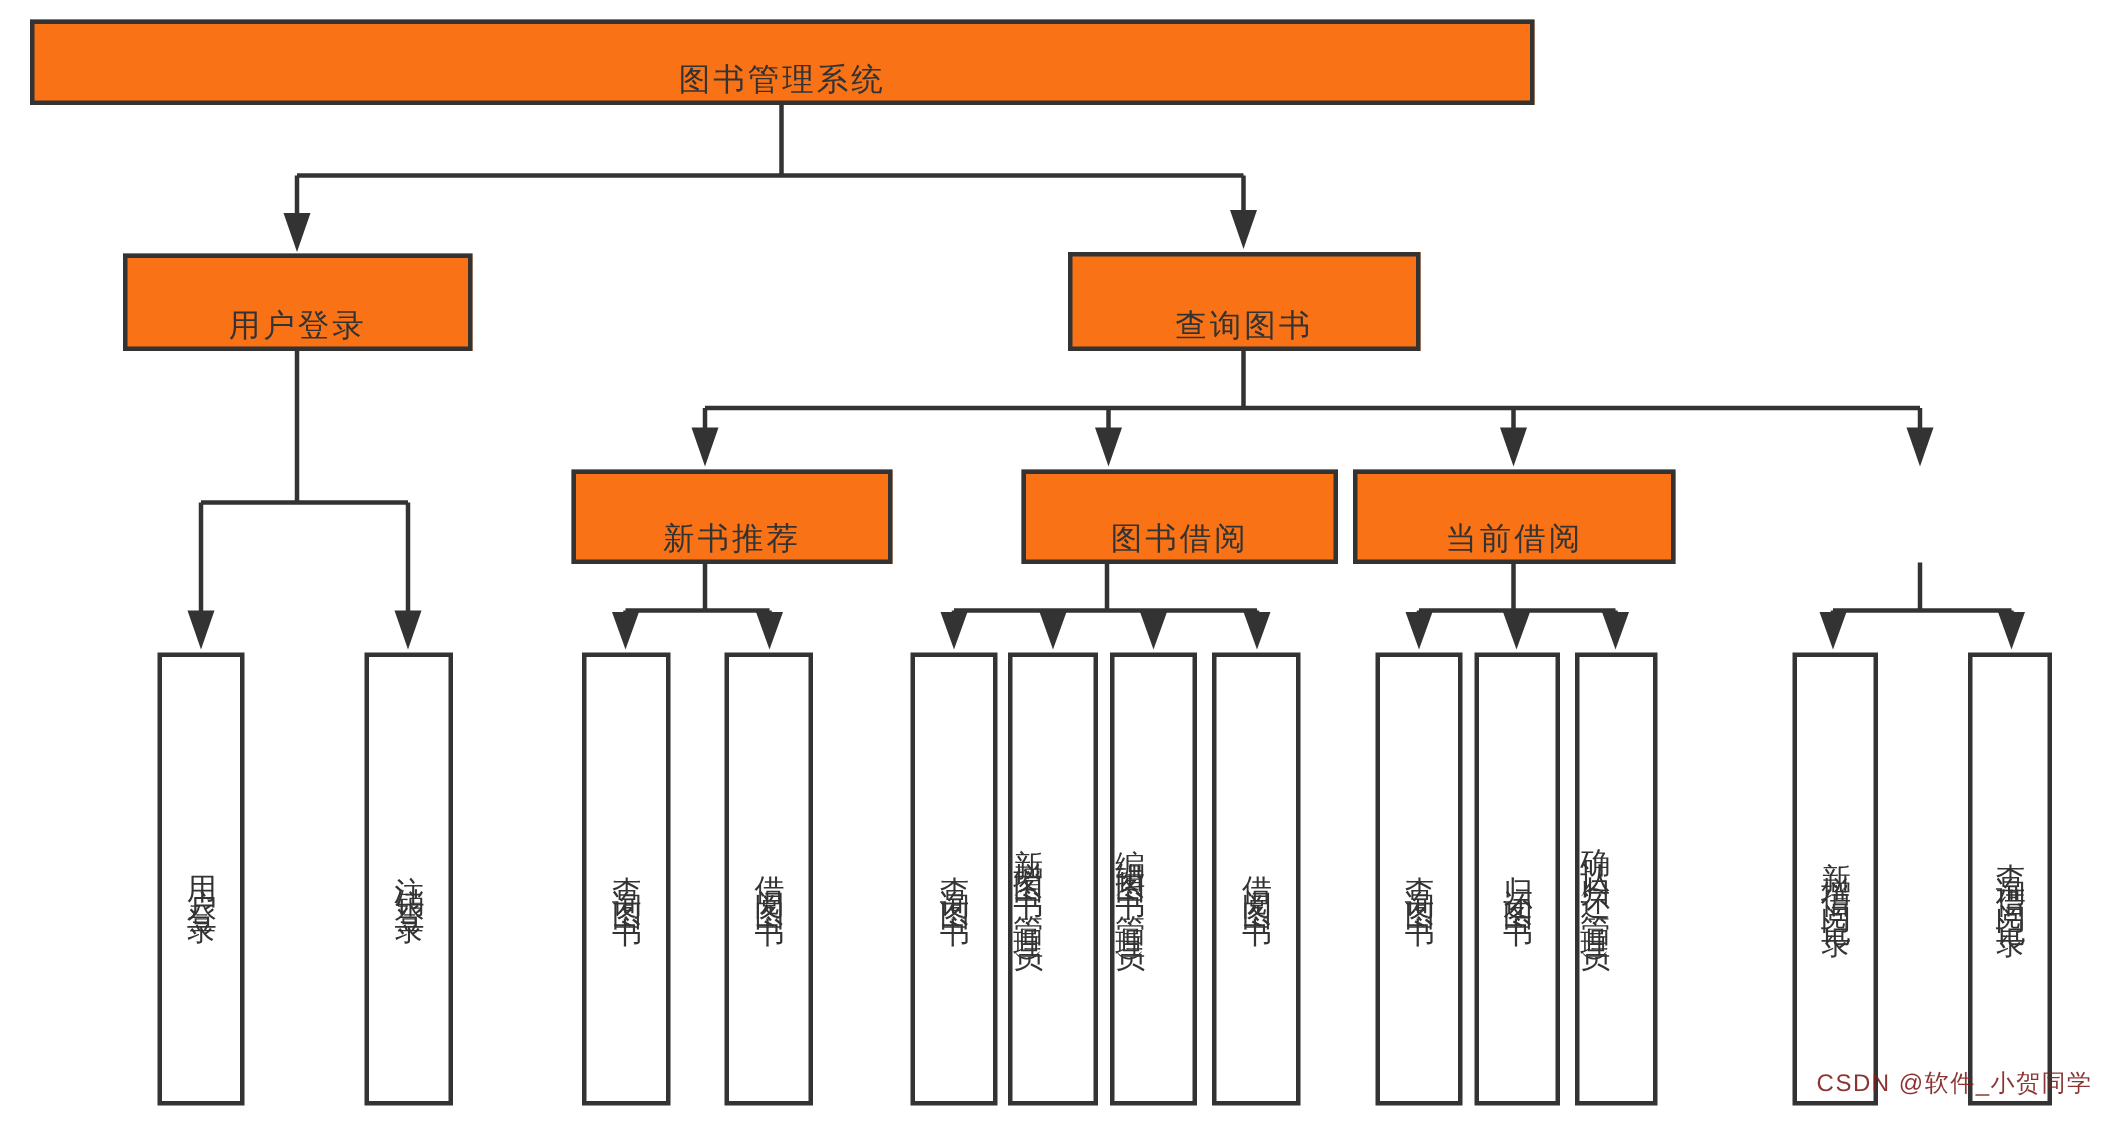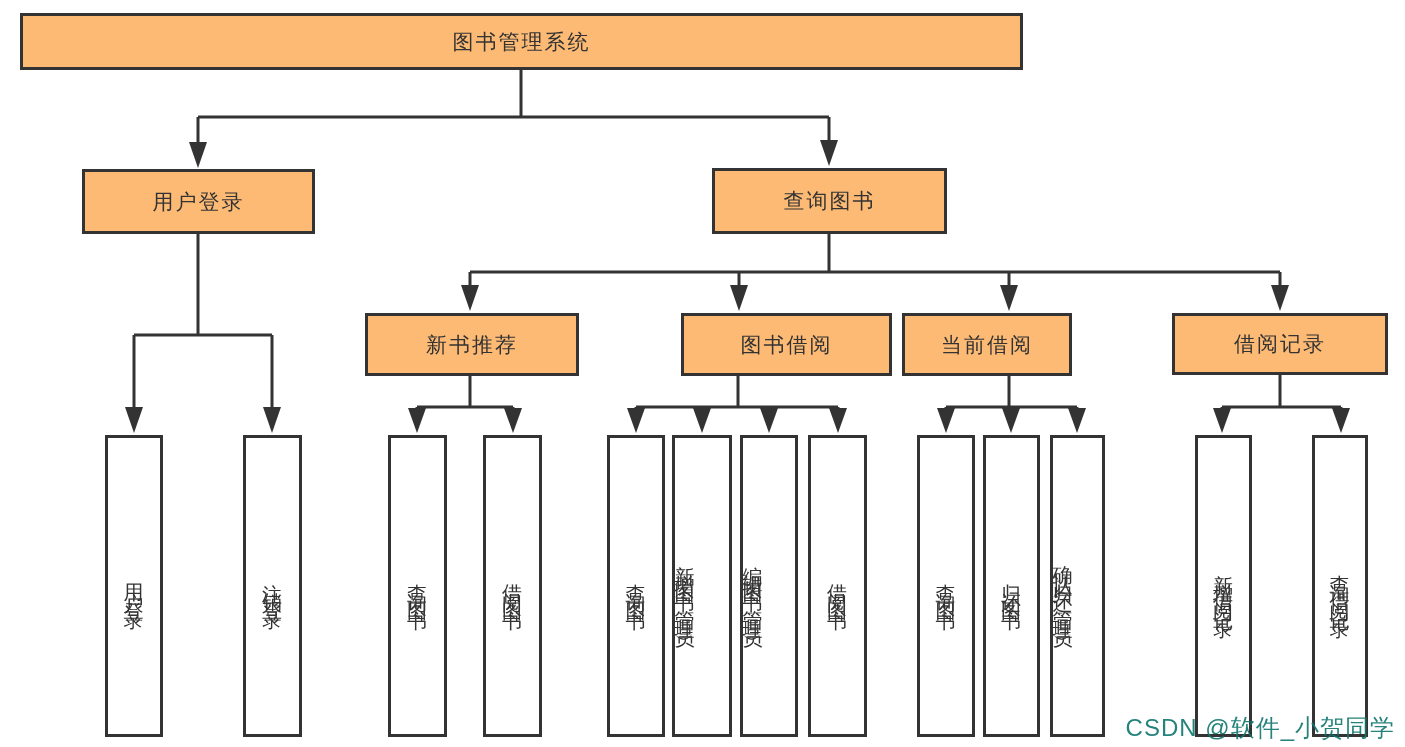--- a/index.html
+++ b/index.html
@@ -14,23 +14,23 @@
   .connector-layer {
     position: absolute;
     left: 0; top: 0;
     width: 1405px; height: 747px;
     pointer-events: none;
   }
   .hbox {
     position: absolute;
     box-sizing: border-box;
     border: 3px solid #333333;
-    background: #fdba74;
+    background: #f97316;
     display: flex;
-    align-items: center;
+    align-items: flex-end;
     justify-content: center;
     color: #333333;
     font-size: 21px;
     letter-spacing: 2px;
     white-space: nowrap;
   }
   .vbox {
     position: absolute;
     box-sizing: border-box;
     border: 3px solid #333333;
@@ -46,22 +46,22 @@
     font-size: 20px;
     letter-spacing: 9px;
     line-height: 1;
     color: #333333;
   }
   .vbox.top-align { justify-content: flex-start; padding-top: 8px; }
   .watermark {
     position: absolute;
     right: 10px;
     top: 712px;
-    font-size: 24px;
-    color: #0f766e;
+    font-size: 16px;
+    color: #7f1d1d;
     letter-spacing: 1px;
     white-space: nowrap;
     z-index: 5;
     opacity: 0.9;
   }
 </style>
 </head>
 <body>
 
 <div class="canvas">
@@ -132,31 +132,28 @@
     <span>图书管理系统</span>
   </div>
 
   <div class="hbox" style="left:82px; top:169px; width:233px; height:65px;">
     <span>用户登录</span>
   </div>
   <div class="hbox" style="left:712px; top:168px; width:235px; height:66px;">
     <span>查询图书</span>
   </div>
 
-  <div class="hbox" style="left:365px; top:313px; width:214px; height:63px;">
+  <div class="hbox" style="left:381px; top:313px; width:214px; height:63px;">
     <span>新书推荐</span>
   </div>
   <div class="hbox" style="left:633px; top:313px; width:211px; height:63px;margin-left:48px;">
     <span>图书借阅</span>
   </div>
-  <div class="hbox" style="left:902px; top:313px; width:170px; height:63px;">
+  <div class="hbox" style="left:902px; top:313px; width:215px; height:63px;">
     <span>当前借阅</span>
-  </div>
-  <div class="hbox" style="left:1172px; top:313px; width:216px; height:62px;">
-    <span>借阅记录</span>
   </div>
 
   <div class="vbox" style="left:105px; top:435px; width:58px; height:302px;">
     <span class="vtext">用户登录</span>
   </div>
   <div class="vbox" style="left:243px; top:435px; width:59px; height:302px;">
     <span class="vtext">注销登录</span>
   </div>
 
   <div class="vbox" style="left:388px; top:435px; width:59px; height:302px;">

